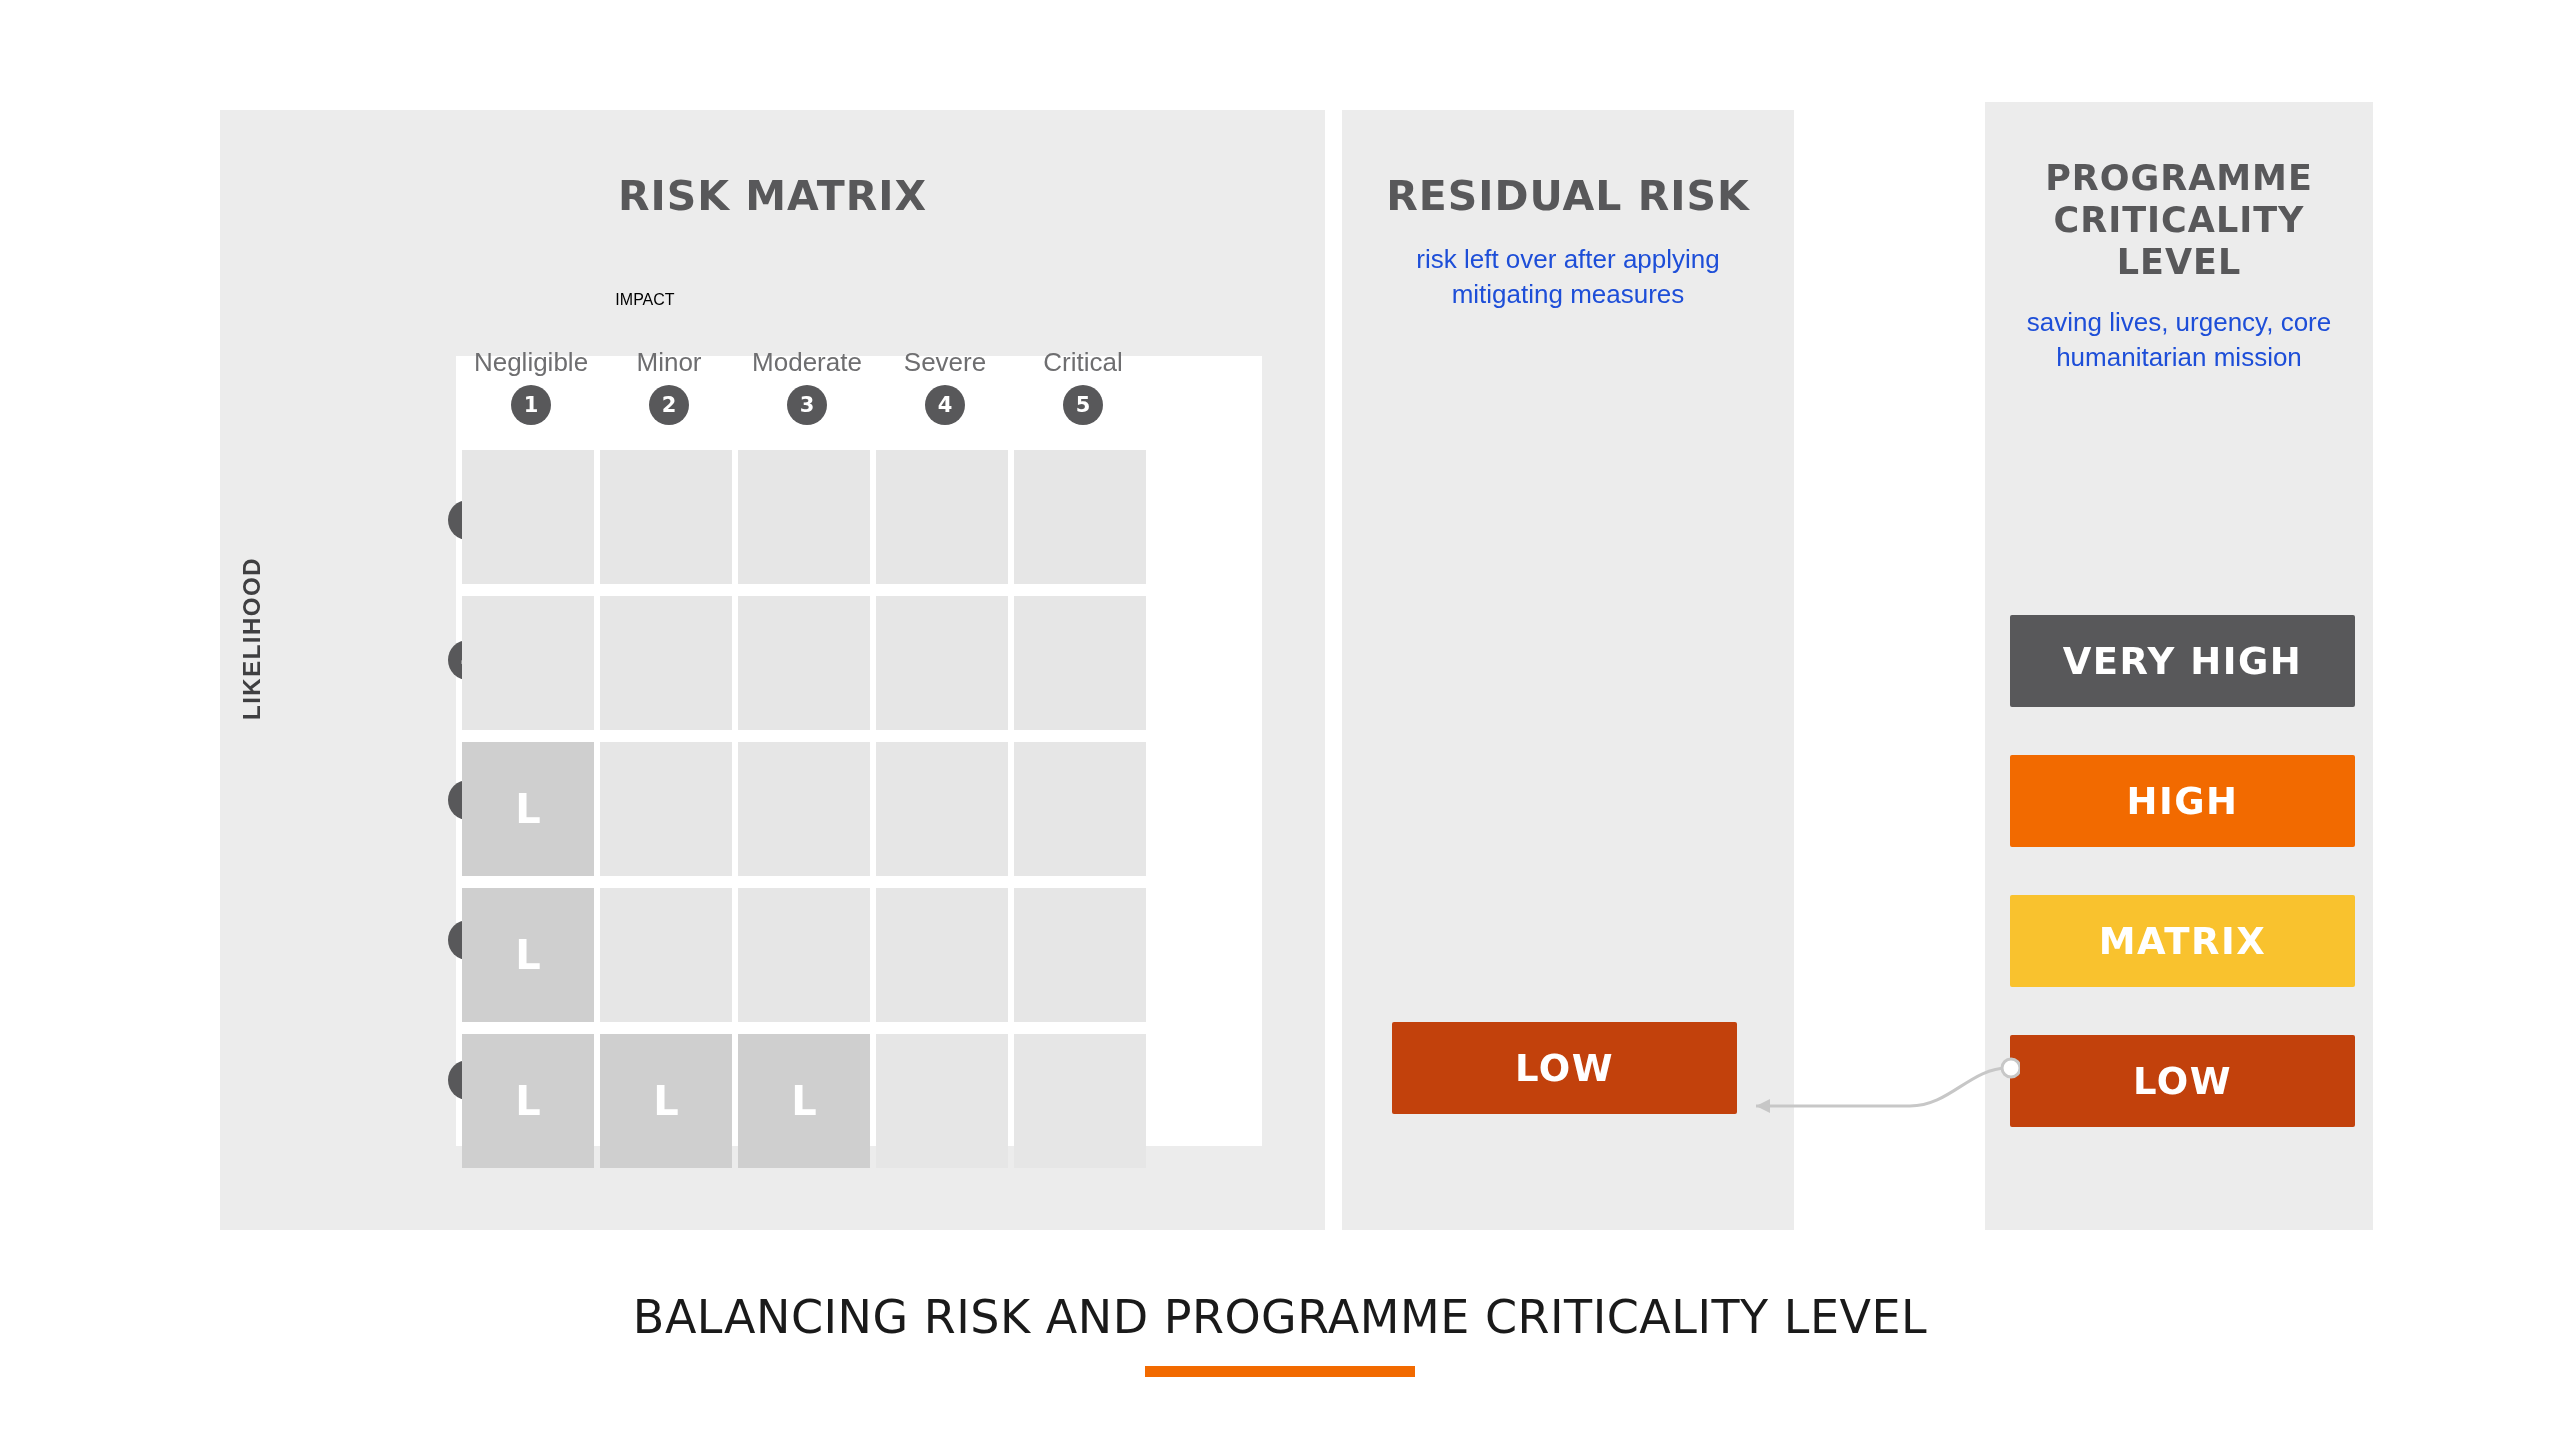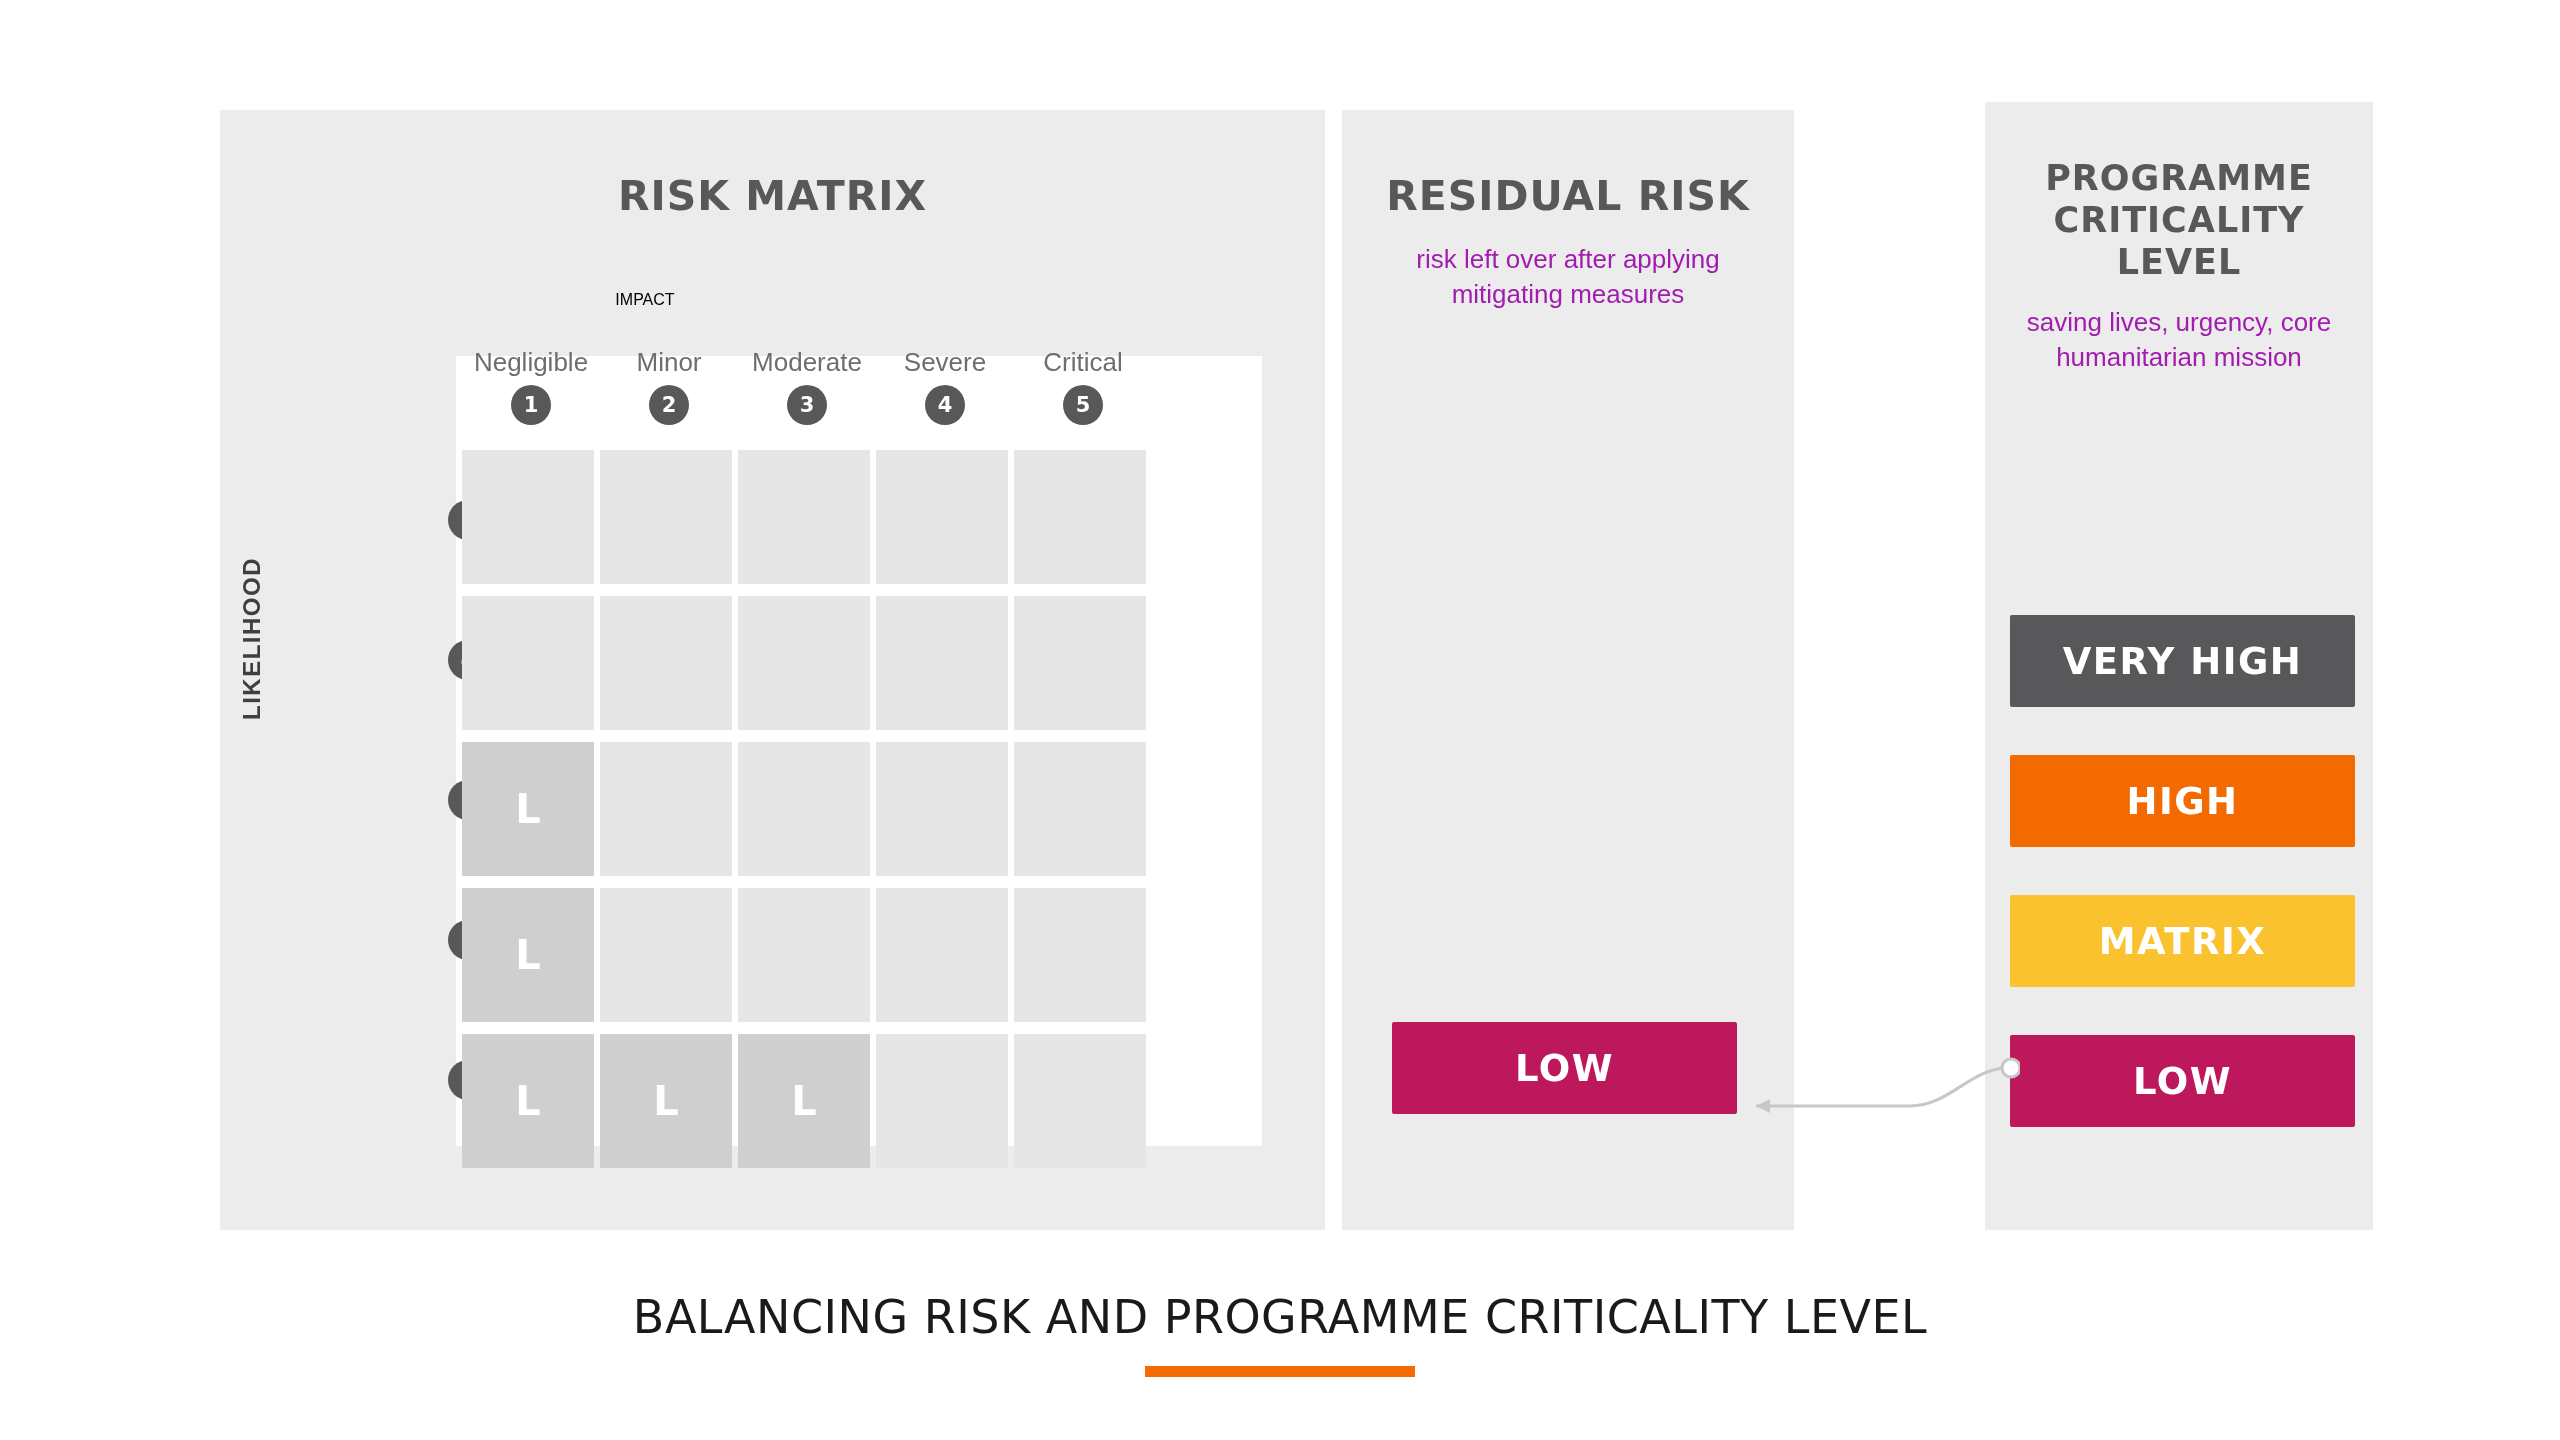--- a/index.html
+++ b/index.html
@@ -63,21 +63,21 @@
     margin-top: 62px;
   }
   #criticality-title {
     font-size: 35px;
     line-height: 1.2;
     margin-top: 55px;
     padding: 0 36px;
   }
   .panel-sub {
     text-align: center;
-    color: #a21caf;
+    color: #1d4ed8;
     font-size: 26px;
     line-height: 1.35;
     font-family: "Liberation Sans", sans-serif;
   }
   #residual-sub {
     margin-top: 22px;
     padding: 0 48px;
   }
   #criticality-sub {
     margin-top: 22px;
@@ -224,21 +224,21 @@
   #criticality-chips {
     position: absolute;
     left: 2010px;
     top: 615px;
     width: 345px;
   }
   #criticality-chips .chip { margin-bottom: 48px; }
   .chip-veryhigh { background: #58585a; }
   .chip-high { background: #f26a00; }
   .chip-medium { background: #f9c22e; }
-  .chip-low { background: #be185d; }
+  .chip-low { background: #c2410c; }
 
   #residual-chip {
     position: absolute;
     left: 1392px;
     top: 1022px;
     width: 345px;
   }
 
   
   #connector {

